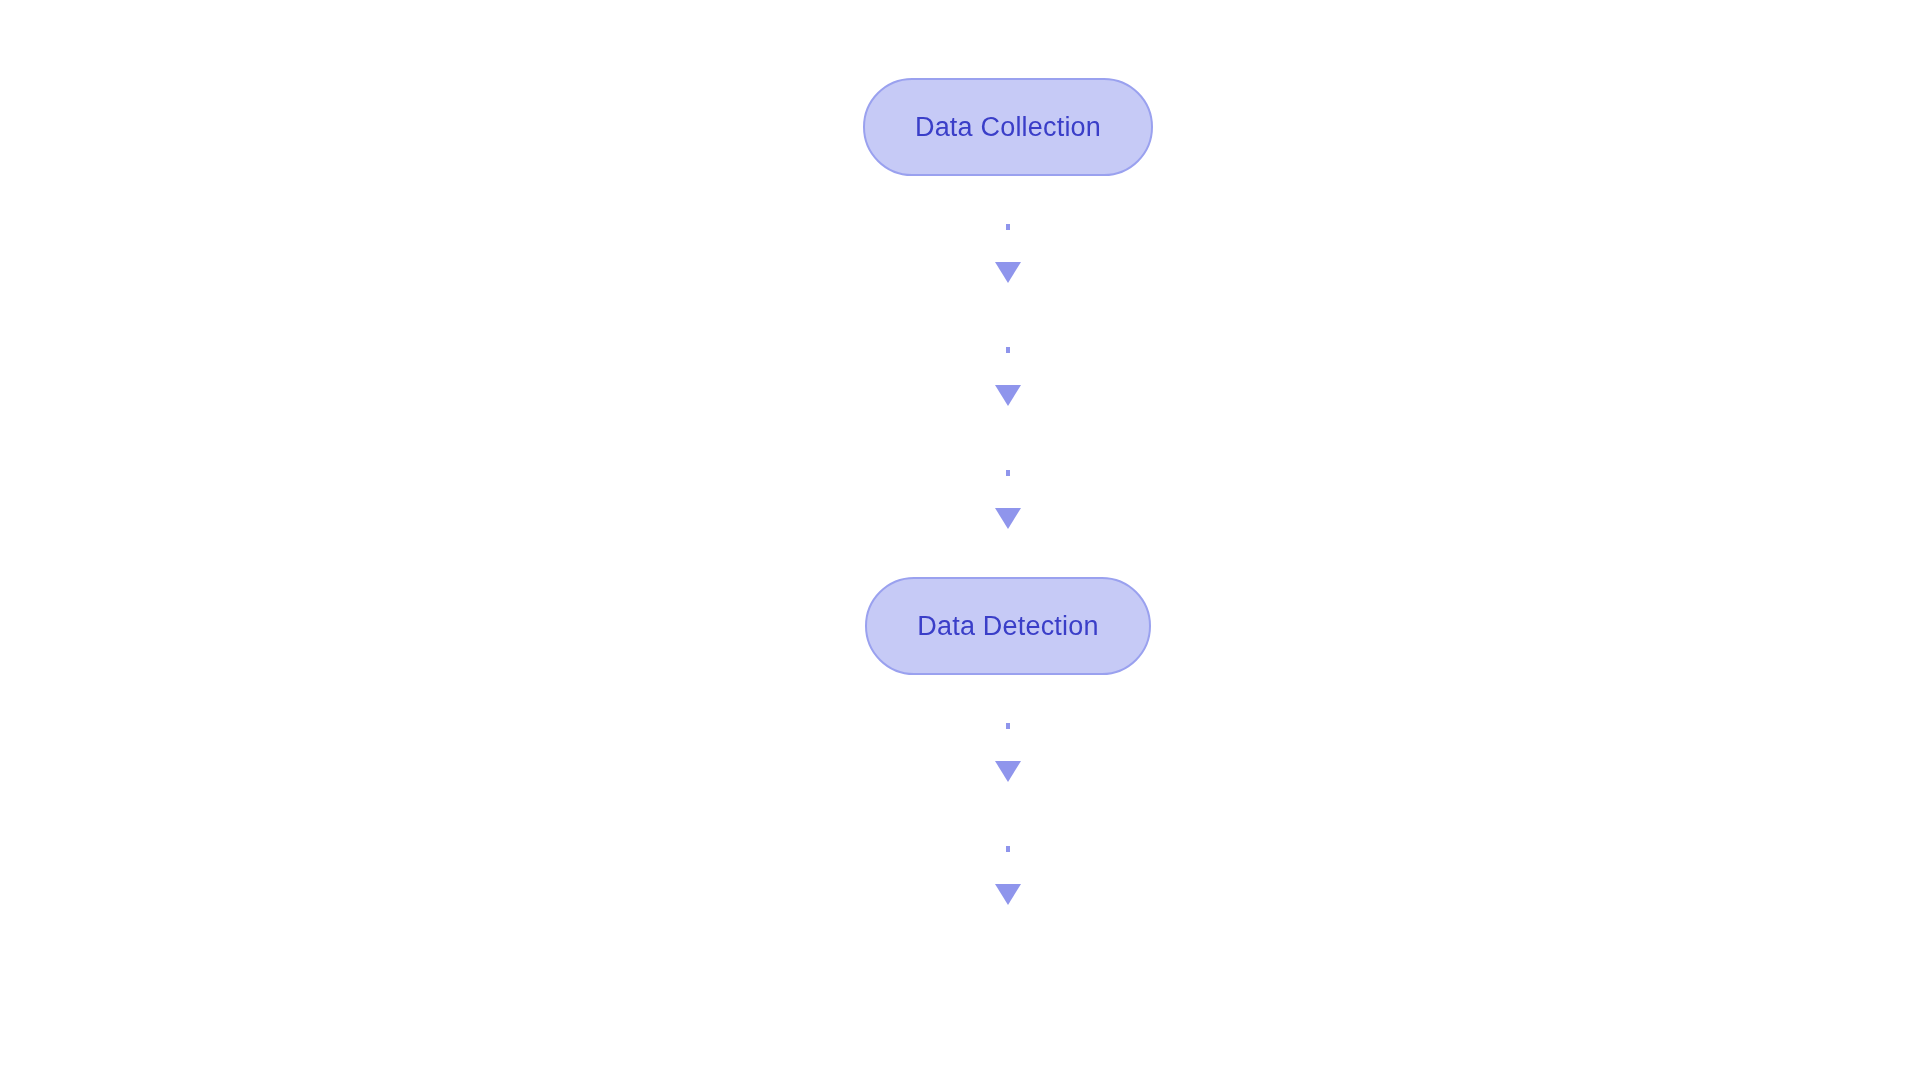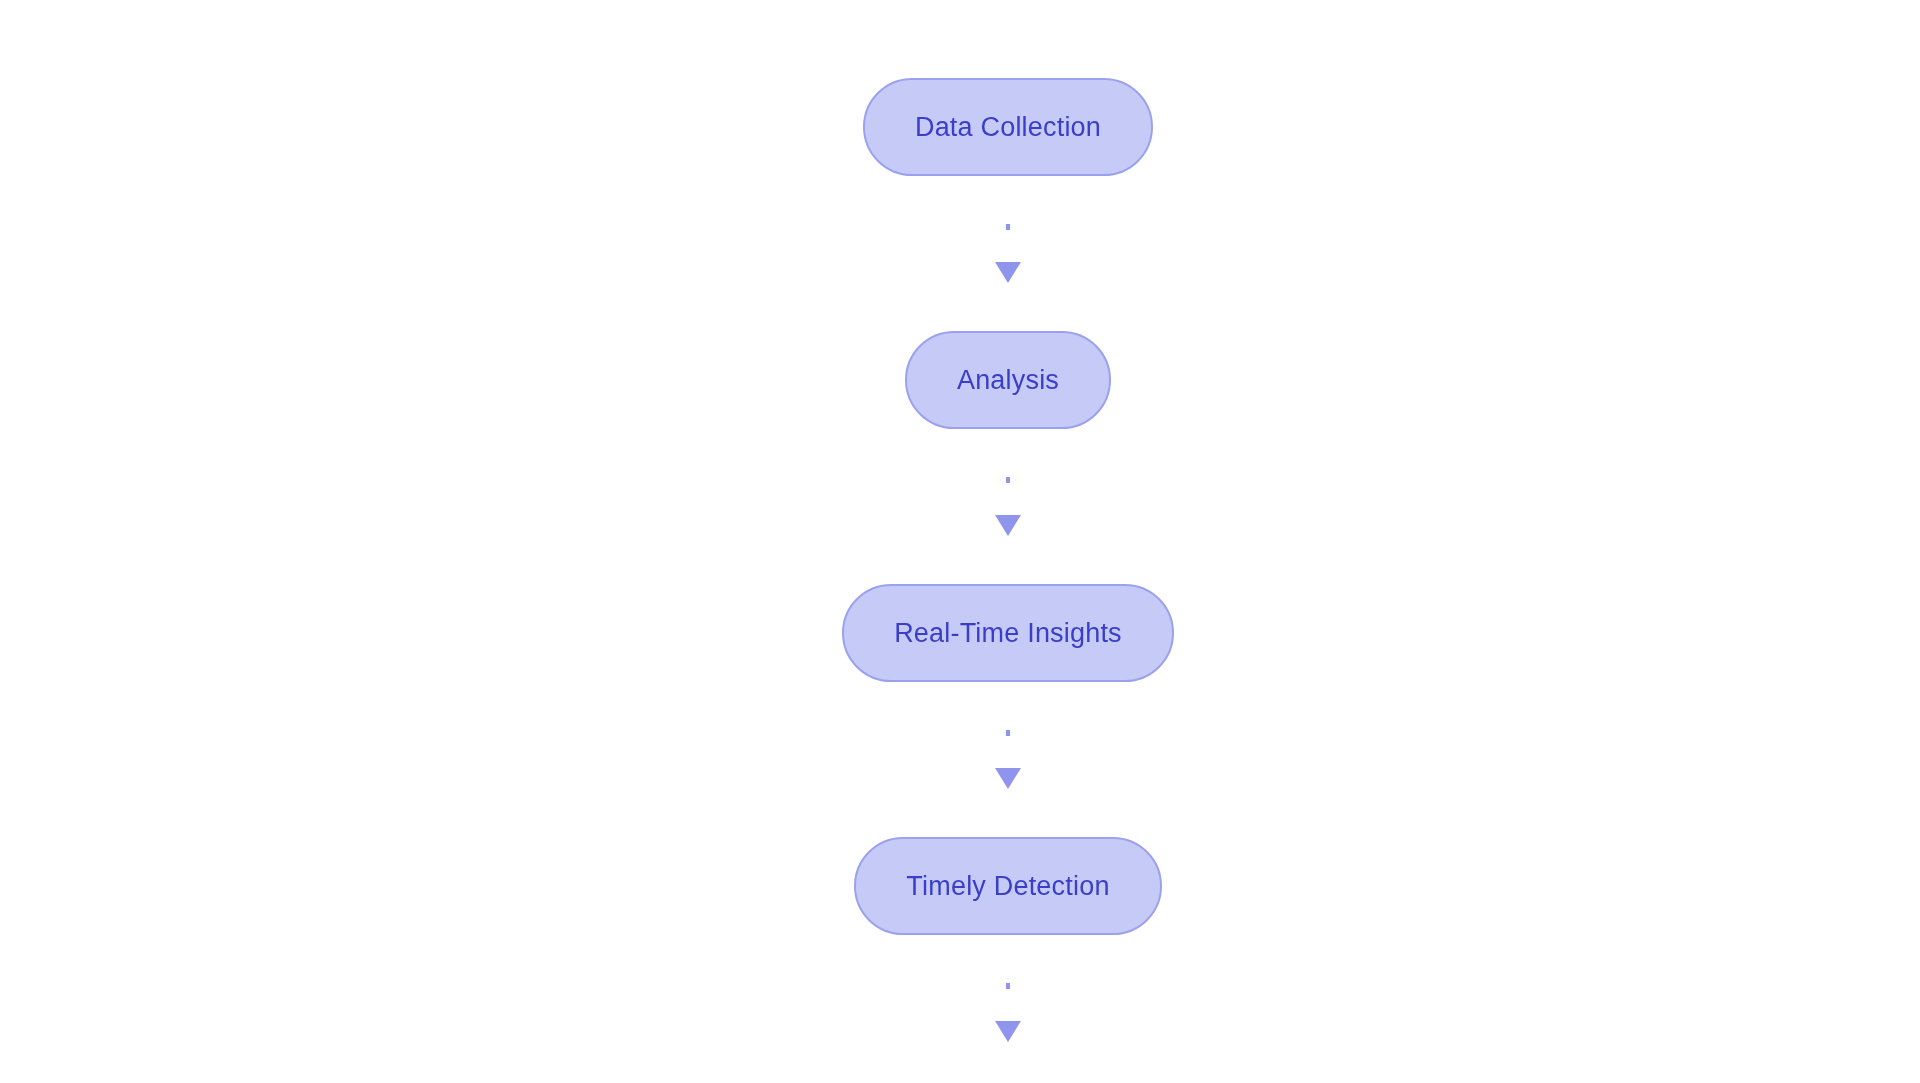--- a/index.html
+++ b/index.html
@@ -54,40 +54,34 @@
 
   <div class="node">
     <span>Data Collection</span>
   </div>
 
   <div class="arrow">
     <div class="arrow-line"></div>
     <div class="arrow-head"></div>
   </div>
 
-  <div class="node">
-    <span>Analysis</span>
+
+  <div class="arrow">
+    <div class="arrow-line"></div>
+    <div class="arrow-head"></div>
   </div>
+
 
   <div class="arrow">
     <div class="arrow-line"></div>
     <div class="arrow-head"></div>
   </div>
 
   <div class="node">
-    <span>Real-Time Insights</span>
-  </div>
-
-  <div class="arrow">
-    <div class="arrow-line"></div>
-    <div class="arrow-head"></div>
-  </div>
-
-  <div class="node">
-    <span>Timely Detection</span>
+    <span>Data Detection</span>
   </div>
 
   <div class="arrow">
     <div class="arrow-line"></div>
     <div class="arrow-head"></div>
   </div>
 
 
   <div class="arrow">
     <div class="arrow-line"></div>

